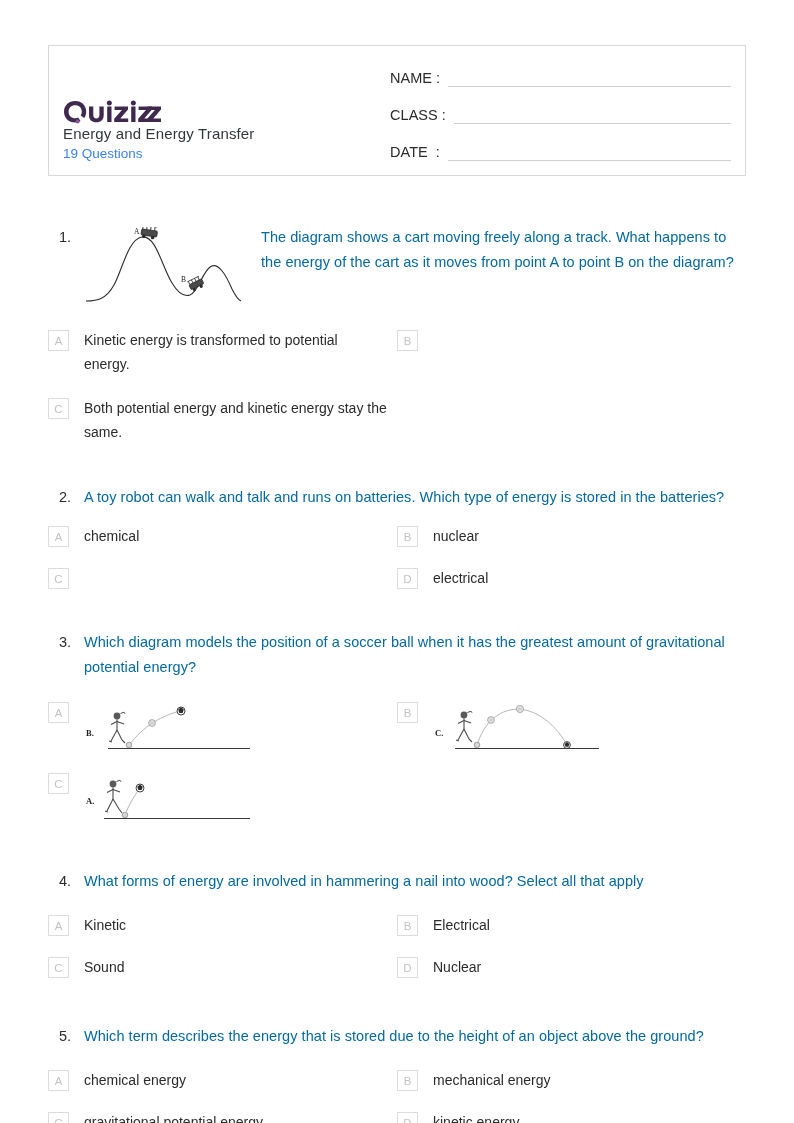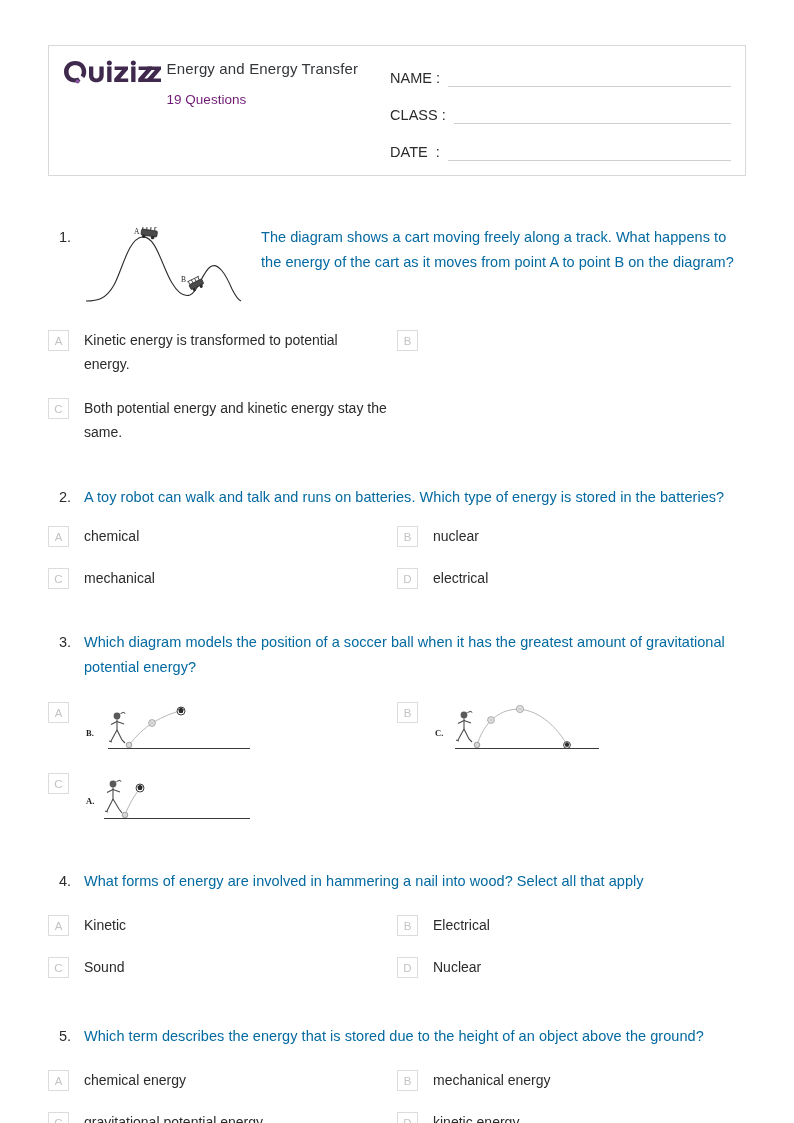--- a/index.html
+++ b/index.html
@@ -32,42 +32,42 @@
     box-sizing: border-box;
     display: flex;
     flex-direction: row;
     background: #fff;
   }
   .header-left {
     width: 47%;
     box-sizing: border-box;
     padding: 14px 18px 10px 14px;
     display: flex;
-    flex-direction: row;
-    justify-content: space-between;
+    flex-direction: column;
+    justify-content: flex-end;
   }
   .logo {
     font-size: 22.5px;
     font-weight: bold;
     letter-spacing: -0.6px;
     line-height: 1;
     color: #3f2a4e;
     display: inline-block;
   }
   .title-block { padding-bottom: 2px; }
   .quiz-title {
     font-size: 15px;
     color: #33363b;
     line-height: 1.25;
     letter-spacing: 0.15px;
   }
   .quiz-count {
     font-size: 13.5px;
-    color: #701a75;
-    margin-top: 12px;
+    color: #3b82f6;
+    margin-top: 2px;
     line-height: 1.3;
   }
   .header-right {
     flex: 1;
     box-sizing: border-box;
     padding: 18px 14px 14px 14px;
     display: flex;
     flex-direction: column;
     justify-content: flex-end;
     gap: 19px;
@@ -286,21 +286,20 @@
         <div class="option">
           <div class="opt-letter">A</div>
           <div class="opt-text">chemical</div>
         </div>
         <div class="option">
           <div class="opt-letter">B</div>
           <div class="opt-text">nuclear</div>
         </div>
         <div class="option">
           <div class="opt-letter">C</div>
-          <div class="opt-text">mechanical</div>
         </div>
         <div class="option">
           <div class="opt-letter">D</div>
           <div class="opt-text">electrical</div>
         </div>
       </div>
     </div>
 
     <div class="question-block q3">
       <div class="q-head">

